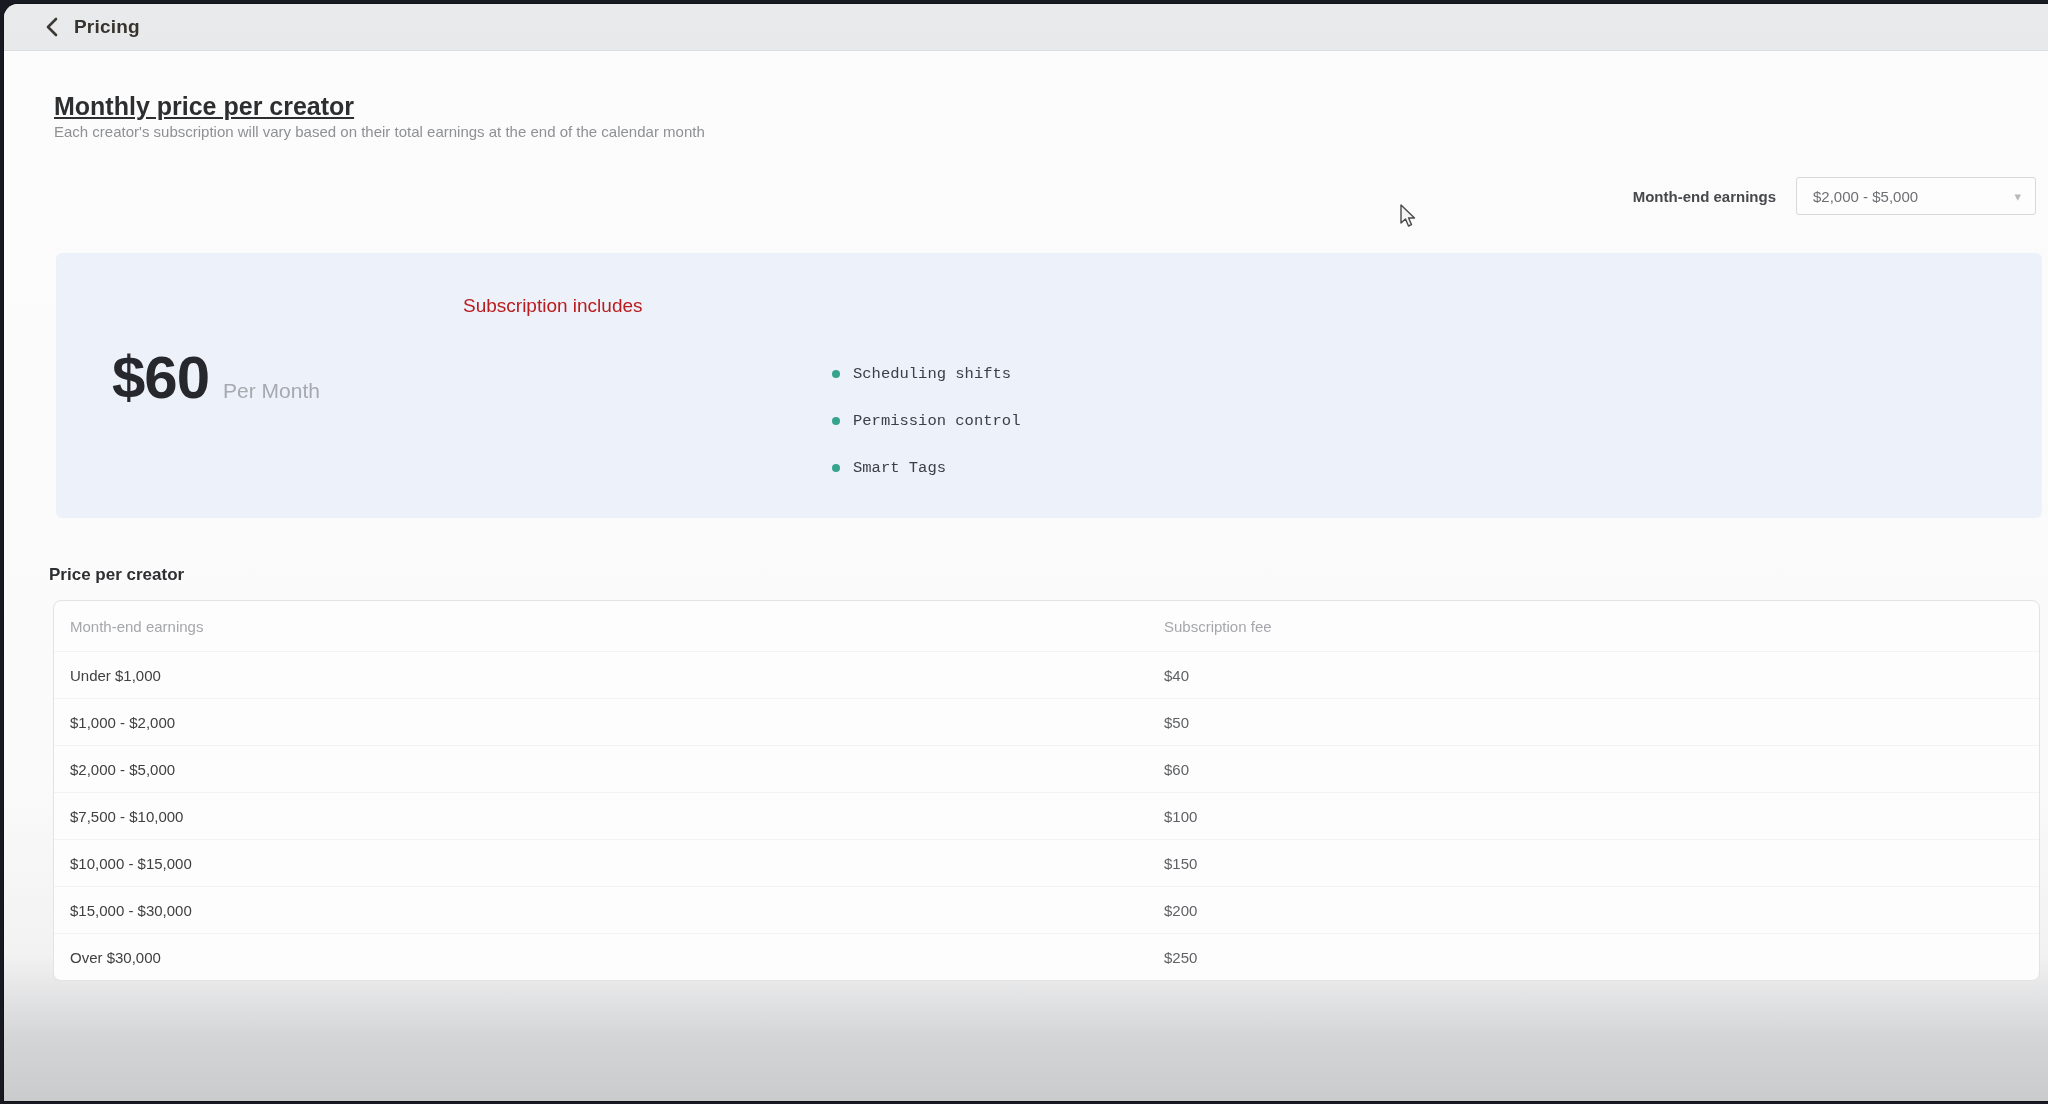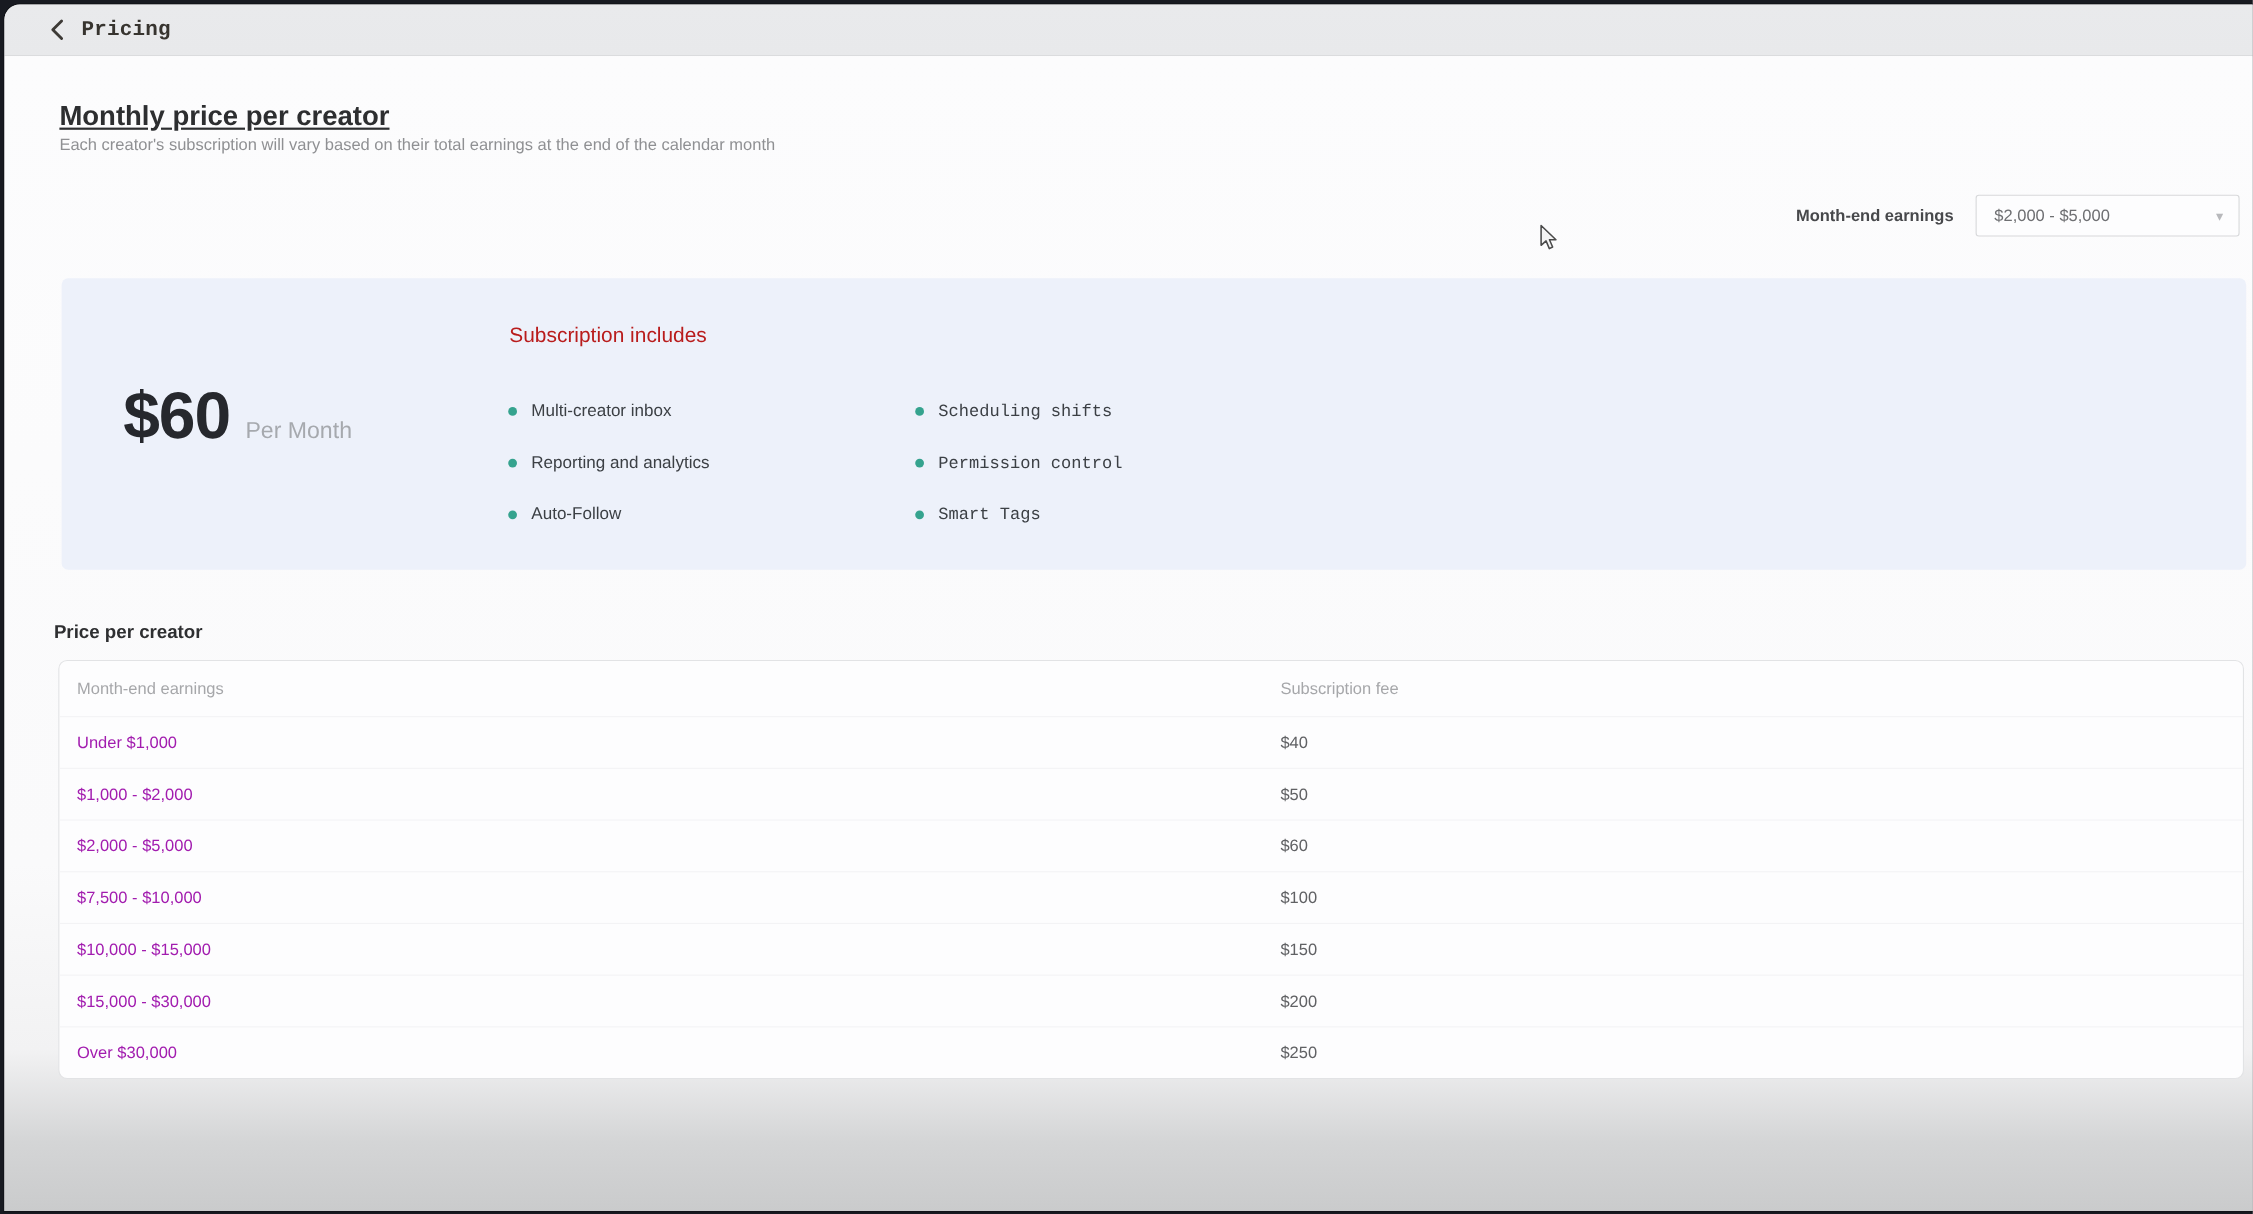--- a/index.html
+++ b/index.html
@@ -23,21 +23,21 @@
     background:linear-gradient(180deg,#e9eaec 0%,#e8e9eb 100%);
     border-bottom:1px solid #dbdcde;
     display:flex; align-items:center;
     padding-left:34px;
   }
   .back-btn {
     width:26px; height:26px; display:flex; align-items:center; justify-content:center;
     cursor:pointer; margin-right:10px;
   }
   .titlebar-title {
-    font-size:19px; font-weight:bold; color:#37342f; letter-spacing:.2px;font-family:Liberation Mono, monospace;
+    font-size:19px; font-weight:bold; color:#37342f; letter-spacing:.2px;
   }
   
   .content {
     position:relative;
     height:calc(100% - 47px);
     background:linear-gradient(180deg,#fcfcfd 0%,#fafafb 70%,#f2f2f3 86%,#d4d5d6 94%,#cacbcc 100%);
   }
   .page-title {
     position:absolute; left:50px; top:41px;
     font-size:25px; font-weight:bold; color:#2d2e30;text-decoration:underline;
@@ -117,21 +117,21 @@
   }
   .thead {
     height:50px; display:flex; align-items:center;
   }
   .thead .td { color:#a6a7aa; font-size:15px; }
   .trow {
     height:47px; display:flex; align-items:center;
     border-top:1px solid #f3f3f5;
   }
   .td { display:block; }
-  .c1 { width:1110px; padding-left:16px; font-size:15px; color:#a21caf; }
+  .c1 { width:1110px; padding-left:16px; font-size:15px; color:#404040; }
   .c2 { flex:1; font-size:15px; color:#606164; }
 </style>
 </head>
 <body>
 
 <div class="window">
 
   <div class="titlebar">
     <span class="back-btn">
       <svg width="13" height="20" viewBox="0 0 13 20">
@@ -158,34 +158,20 @@
       <path d="M5 2 L5 20 L9.5 16 L12.5 23 L15.5 21.6 L12.6 15 L18.5 15 Z" fill="#f4f4f4" stroke="#4a4a4a" stroke-width="1.4" stroke-linejoin="round"></path>
     </svg>
 
     <div class="plan-card">
       <div class="price-wrap">
         <span class="price-amount">$60</span>
         <span class="price-period">Per Month</span>
       </div>
       <div class="includes-title">Subscription includes</div>
 
-      <ul class="features features-col1">
-          <li class="feature">
-          <span class="dot"></span>
-          <span class="ftext">Multi-creator inbox</span>
-        </li>
-          <li class="feature">
-          <span class="dot"></span>
-          <span class="ftext">Reporting and analytics</span>
-        </li>
-          <li class="feature">
-          <span class="dot"></span>
-          <span class="ftext">Auto-Follow</span>
-        </li>
-        </ul>
 
       <ul class="features features-col2">
           <li class="feature">
           <span class="dot"></span>
           <span class="ftext">Scheduling shifts</span>
         </li>
           <li class="feature">
           <span class="dot"></span>
           <span class="ftext">Permission control</span>
         </li>

